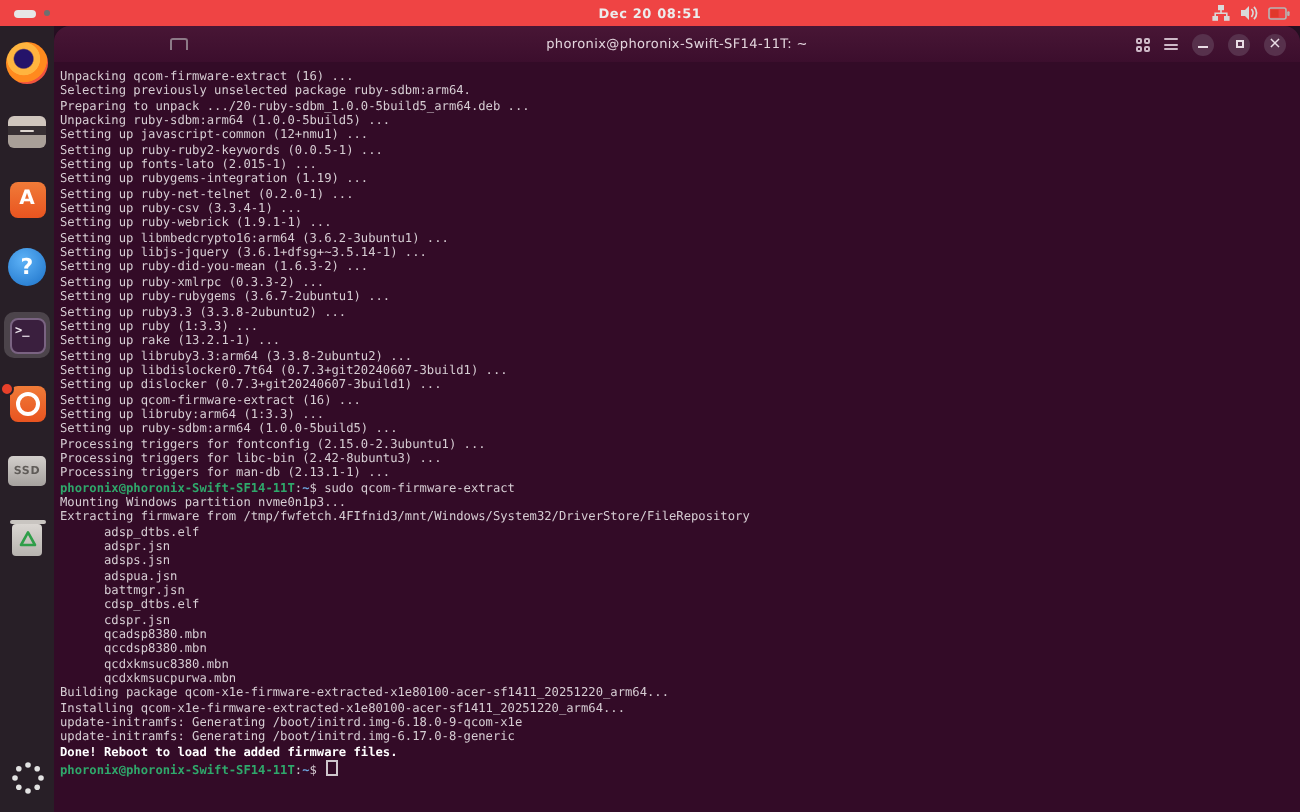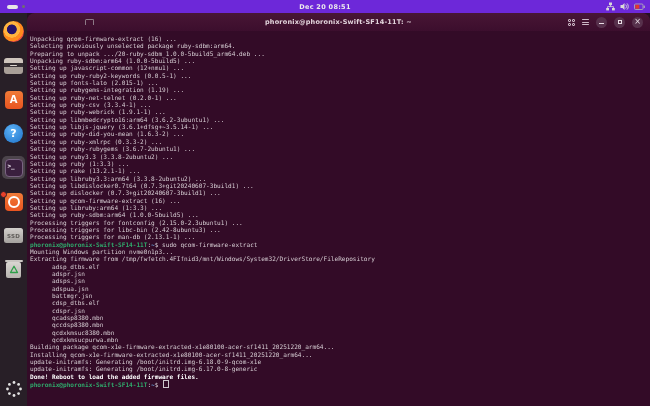--- a/index.html
+++ b/index.html
@@ -4,21 +4,21 @@
 <style>
   html,body { margin:0; padding:0; }
   body {
     width:650px; height:406px; overflow:hidden; position:relative;
     background:#2b1126; font-family:"DejaVu Sans", sans-serif;
     -webkit-font-smoothing:antialiased;
   }
   
   .topbar {
     position:absolute; top:0; left:0; width:650px; height:13px;
-    background:#6d28d9; z-index:30; display:flex; align-items:center;
+    background:#ef4444; z-index:30; display:flex; align-items:center;
   }
   .ws-wrap { position:absolute; left:7px; top:0; height:13px; display:flex; align-items:center; gap:4px; }
   .ws-pill { width:11px; height:4px; border-radius:2px; background:#e6e6e6; }
   .ws-dot  { width:3px; height:3px; border-radius:50%; background:#6f6f6f; }
   .clock {
     position:absolute; left:0; right:0; text-align:center;
     color:#ececec; font-size:6.5px; font-weight:bold; letter-spacing:.3px;
   }
   .tray { position:absolute; right:5px; top:0; height:13px; display:flex; align-items:center; gap:5px; }
   .tray svg { display:block; }
@@ -72,21 +72,21 @@
   .show-apps { margin-top:auto; margin-bottom:6px; }
   
   .window {
     position:absolute; top:13px; left:27px; width:623px; height:393px; z-index:10;
     border-radius:8px 8px 0 0; overflow:hidden; box-shadow:0 2px 10px rgba(0,0,0,.5);
   }
   .titlebar {
     height:18px; background:linear-gradient(#481635,#3c0e2d);
     position:relative; display:flex; align-items:center; justify-content:center;
   }
-  .title-text { color:#e3d5dd; font-size:6.5px; font-weight:bold; letter-spacing:.2px; }
+  .title-text { color:#e3d5dd; font-size:6.5px; font-weight:normal; letter-spacing:.2px; }
   .newtab { position:absolute; left:58px; top:6px; width:7px; height:5px;
     border:1px solid #8d7a87; border-bottom:none; border-radius:1.5px 1.5px 0 0; }
   .tb-right { position:absolute; right:7px; top:0; height:18px; display:flex; align-items:center; gap:7px; }
   .grid-ico { width:7px; height:7px; display:grid; grid-template-columns:3px 3px; grid-template-rows:3px 3px; gap:1px; }
   .grid-ico span { border:1px solid #cdb9c7; border-radius:1px; box-sizing:border-box; }
   .menu-ico { display:flex; flex-direction:column; gap:1.5px; }
   .menu-ico span { width:7px; height:1px; background:#cdb9c7; border-radius:.5px; }
   .circ {
     width:11px; height:11px; border-radius:50%; background:#57314c;
     display:flex; align-items:center; justify-content:center; box-sizing:border-box;

